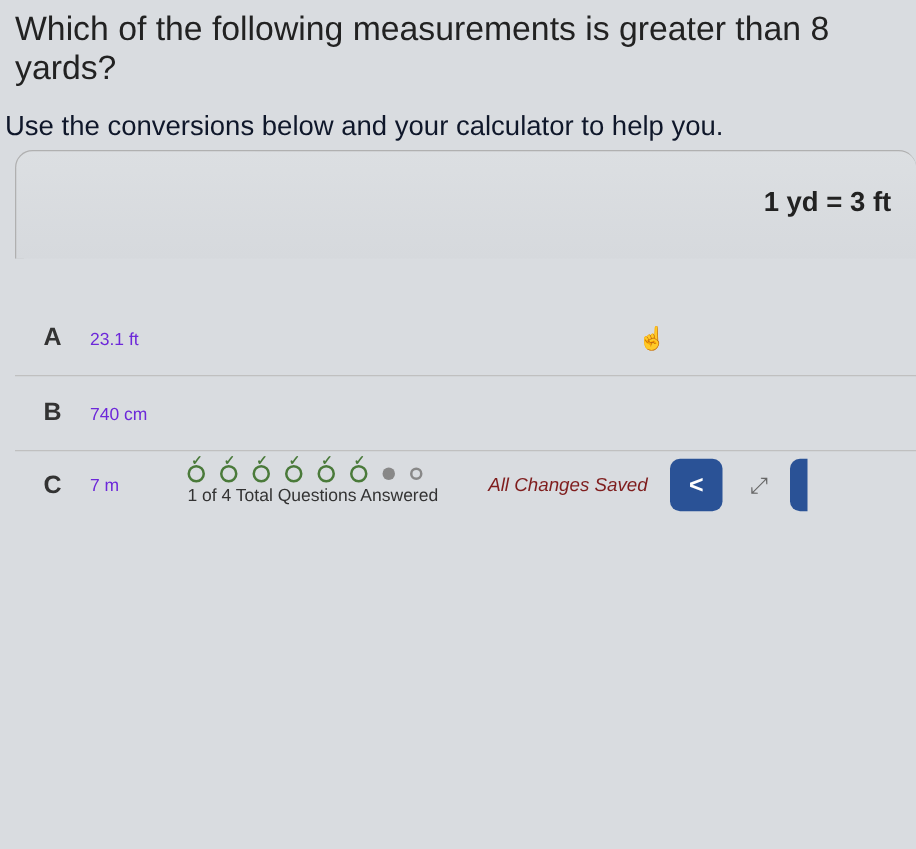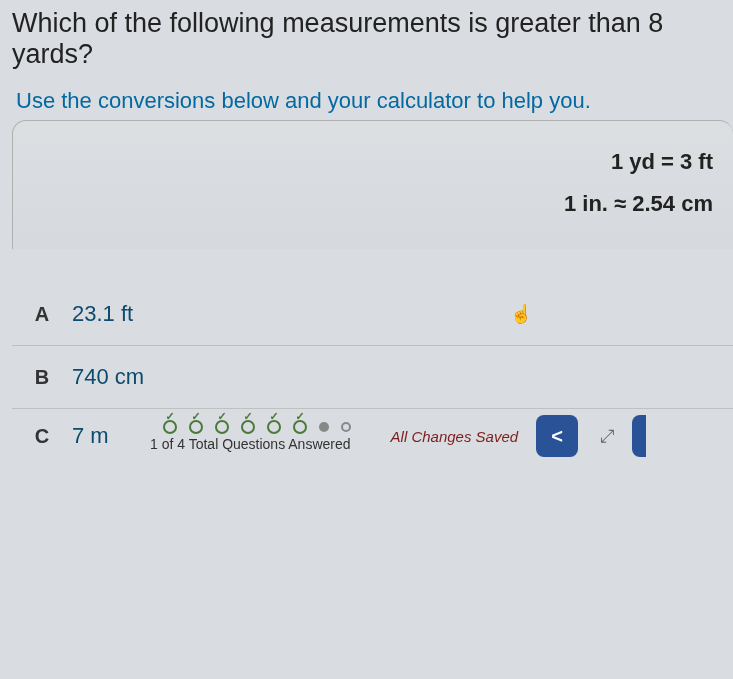--- a/index.html
+++ b/index.html
@@ -11,22 +11,22 @@
       overflow: hidden;
       color: #2a2a2a;
     }
     .question-title {
       font-size: 27px;
       padding: 8px 12px 18px 12px;
       color: #222;
     }
     .question-subtitle {
       font-size: 22px;
-      padding: 0 4px 6px 16px;
-      color: #0369a1;
+      padding: 0 4px 6px 4px;
+      color: #0f172a;
     }
     .conversion-box {
       border: 1px solid #b0b0b0;
       border-top-left-radius: 14px;
       border-top-right-radius: 14px;
       border-bottom: none;
       border-right: none;
       margin: 0 0 0 12px;
       padding: 20px 20px 24px 20px;
       background: linear-gradient(180deg, #dcdfe2 0%, #d6d9dd 100%);
@@ -50,23 +50,23 @@
       margin-left: 12px;
     }
     .option-letter {
       width: 60px;
       font-size: 20px;
       font-weight: 700;
       text-align: center;
       color: #333;
     }
     .option-text {
-      font-size: 22px;
+      font-size: 14px;
       font-weight: 500;
-      color: #0c4a6e;
+      color: #6d28d9;
     }
     .cursor-icon {
       margin-left: auto;
       margin-right: 200px;
       font-size: 18px;
       color: #555;
     }
     .bottom-bar {
       display: flex;
       align-items: center;
@@ -74,21 +74,21 @@
       position: relative;
     }
     .option-c {
       display: flex;
       align-items: center;
       width: 120px;
     }
     .progress-section {
       display: flex;
       flex-direction: column;
-      align-items: flex-end;
+      align-items: flex-start;
       margin-left: 18px;
     }
     .progress-dots {
       display: flex;
       gap: 12px;
       align-items: center;
       margin-bottom: 2px;
     }
     .dot-check {
       width: 14px;
@@ -163,21 +163,20 @@
     }
   </style>
 </head>
 <body>
 
 <div class="question-title">Which of the following measurements is greater than 8 yards?</div>
 <div class="question-subtitle">Use the conversions below and your calculator to help you.</div>
 
 <div class="conversion-box">
   <div class="conversion-line">1 yd = 3 ft</div>
-  <div class="conversion-line">1 in. ≈ 2.54 cm</div>
 </div>
 
 <div class="options">
   <div class="option-row">
     <div class="option-letter">A</div>
     <div class="option-text">23.1 ft</div>
     <div class="cursor-icon">☝</div>
   </div>
   <div class="option-row">
     <div class="option-letter">B</div>

